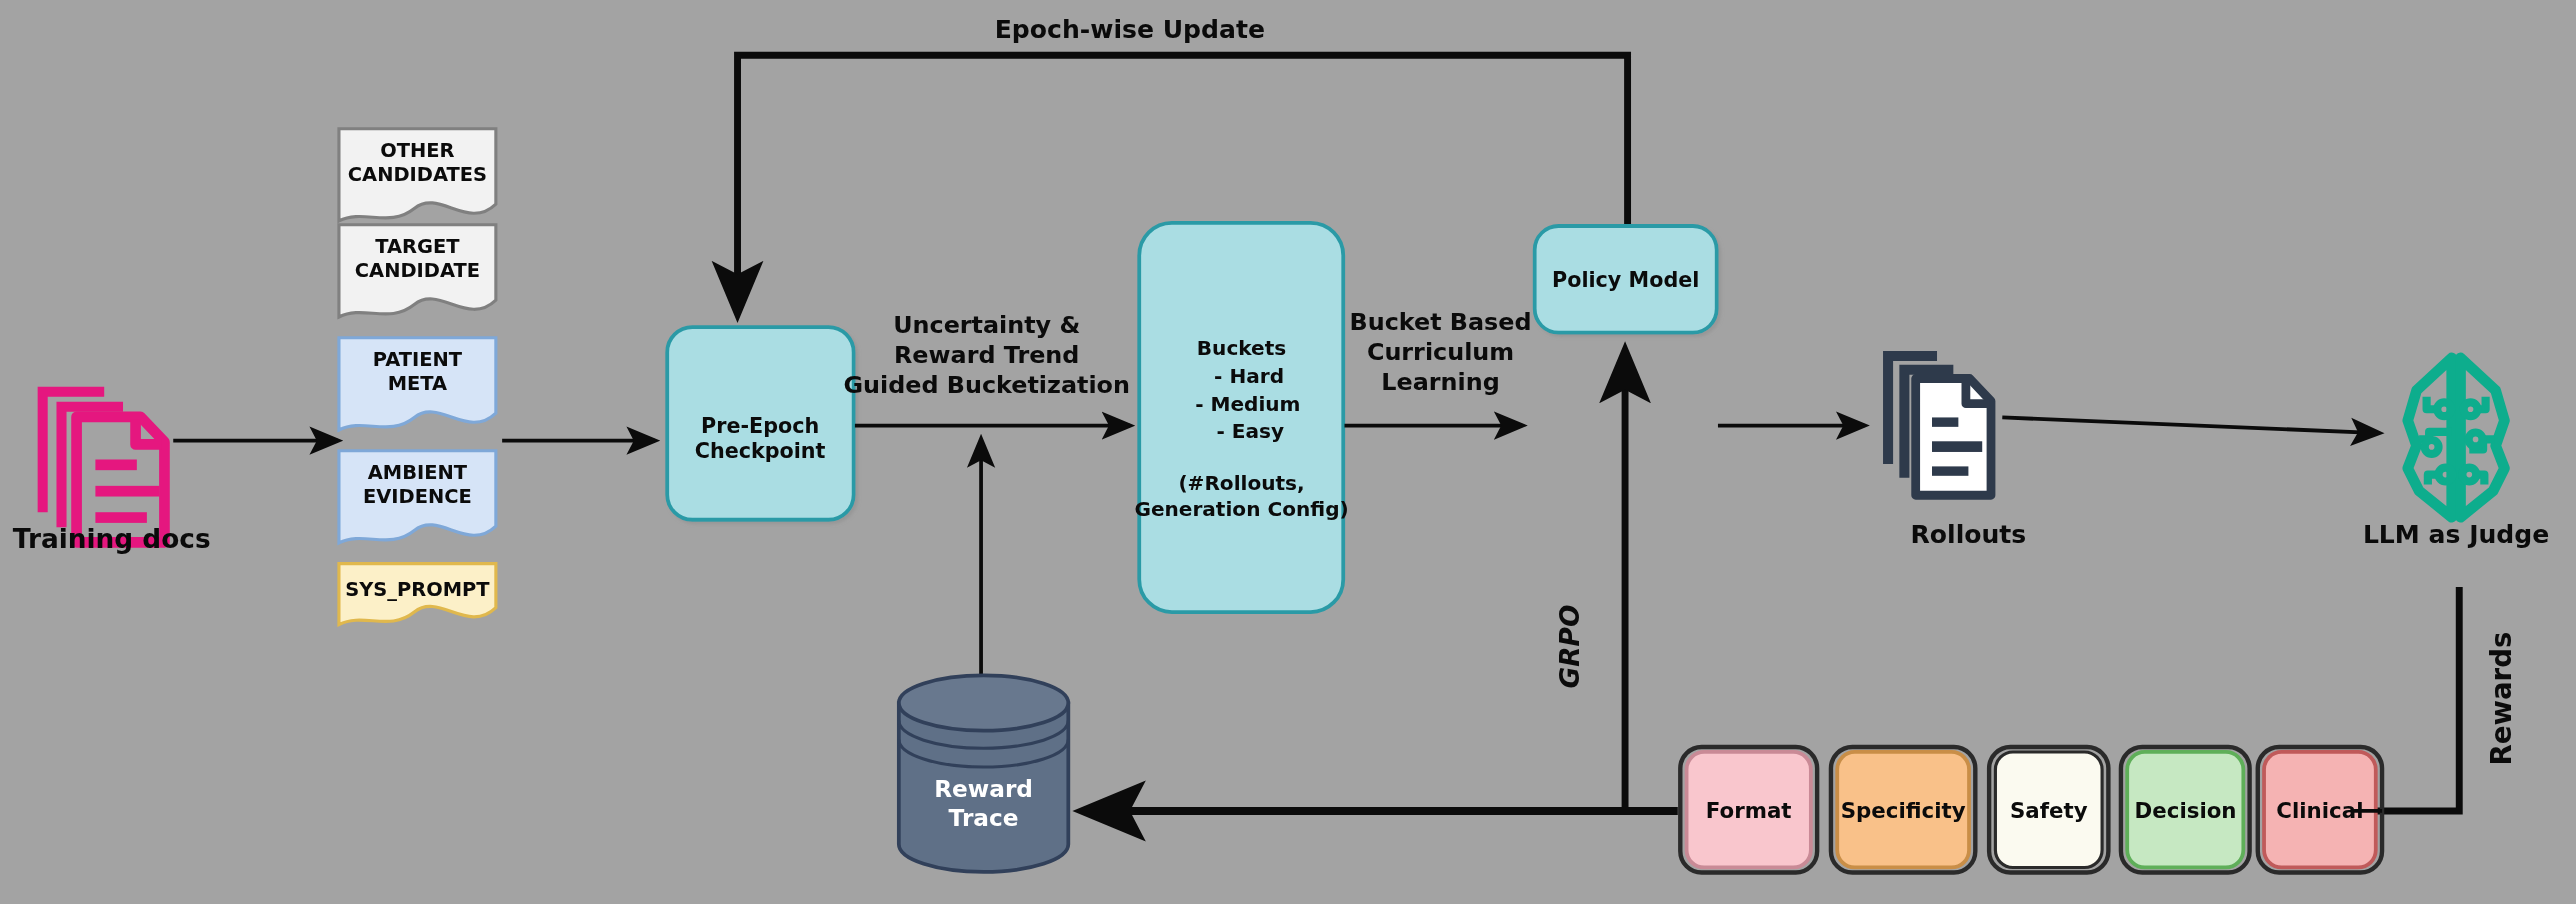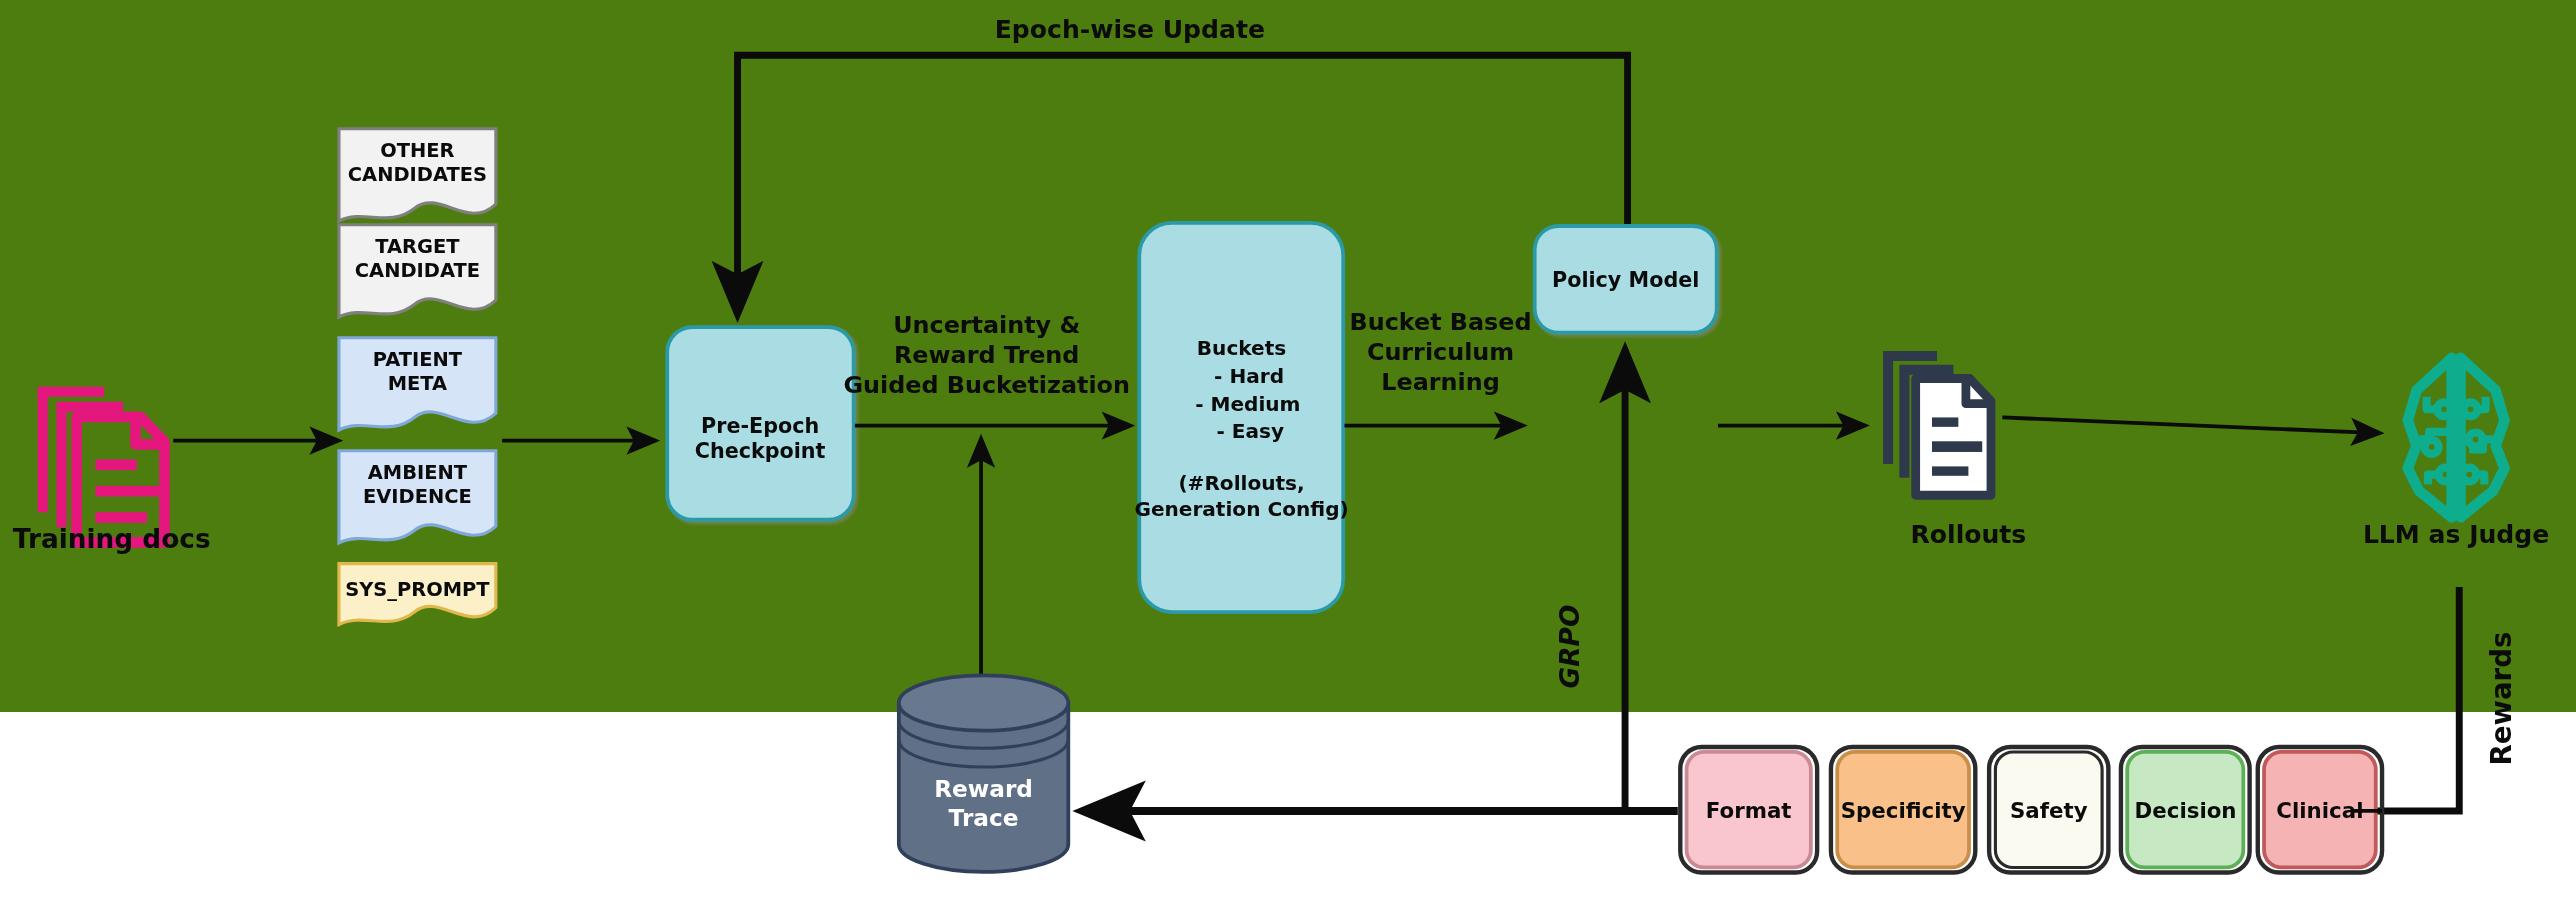--- a/index.html
+++ b/index.html
@@ -1,17 +1,17 @@
 <!DOCTYPE html>
 <html style="font-size:10px"><head>
 <meta charset="utf-8">
 <style>
   html,body{margin:0;padding:0;background:#ffffff;}
   body{width:2576px;height:924px;overflow:hidden;font-family:"DejaVu Sans",sans-serif;}
-  #stage{position:relative;width:2576px;height:712px;background:#4d7c0f;}
+  #stage{position:relative;width:2576px;height:904px;background:#a3a3a3;}
   svg#diagram{position:absolute;left:0;top:0;width:2576px;height:924px;}
   .lbl{font-family:"DejaVu Sans",sans-serif;font-weight:700;fill:#0b0b0b;}
   .doc-lbl{font-family:"DejaVu Sans",sans-serif;font-weight:700;fill:#0b0b0b;}
   .white-lbl{fill:#ffffff;}
 </style>
 </head>
 <body>
 
 <div id="stage">
 <svg id="diagram" viewBox="0 0 4104 1472" xmlns="http://www.w3.org/2000/svg">

